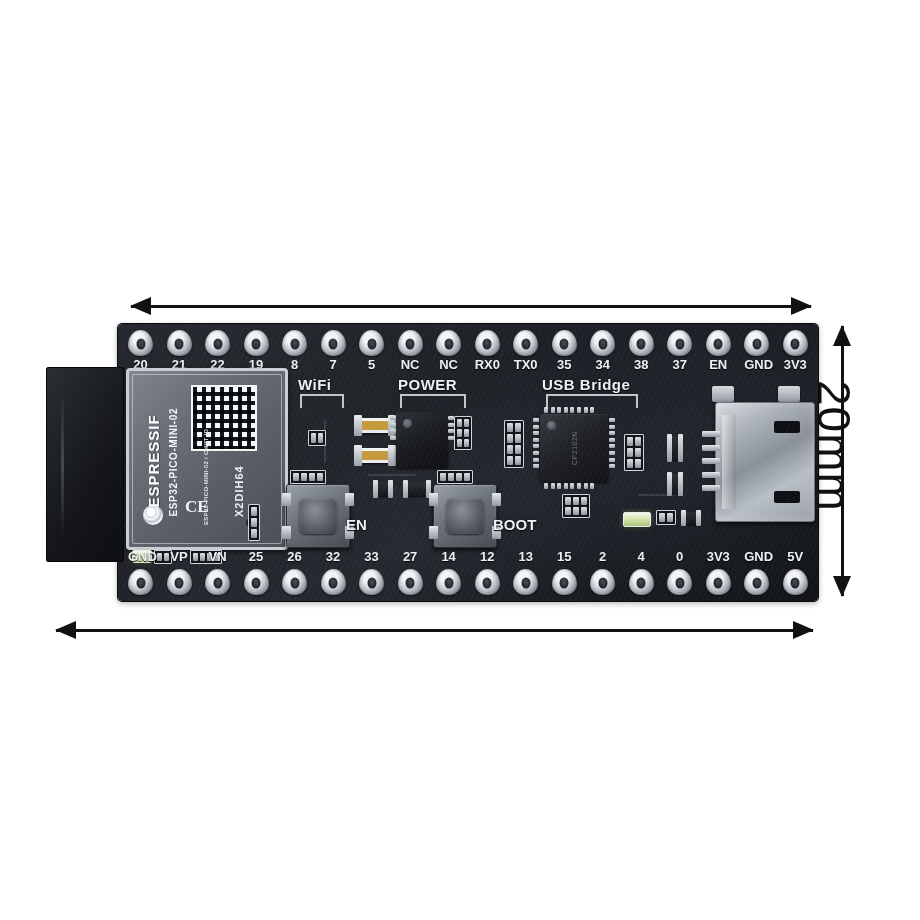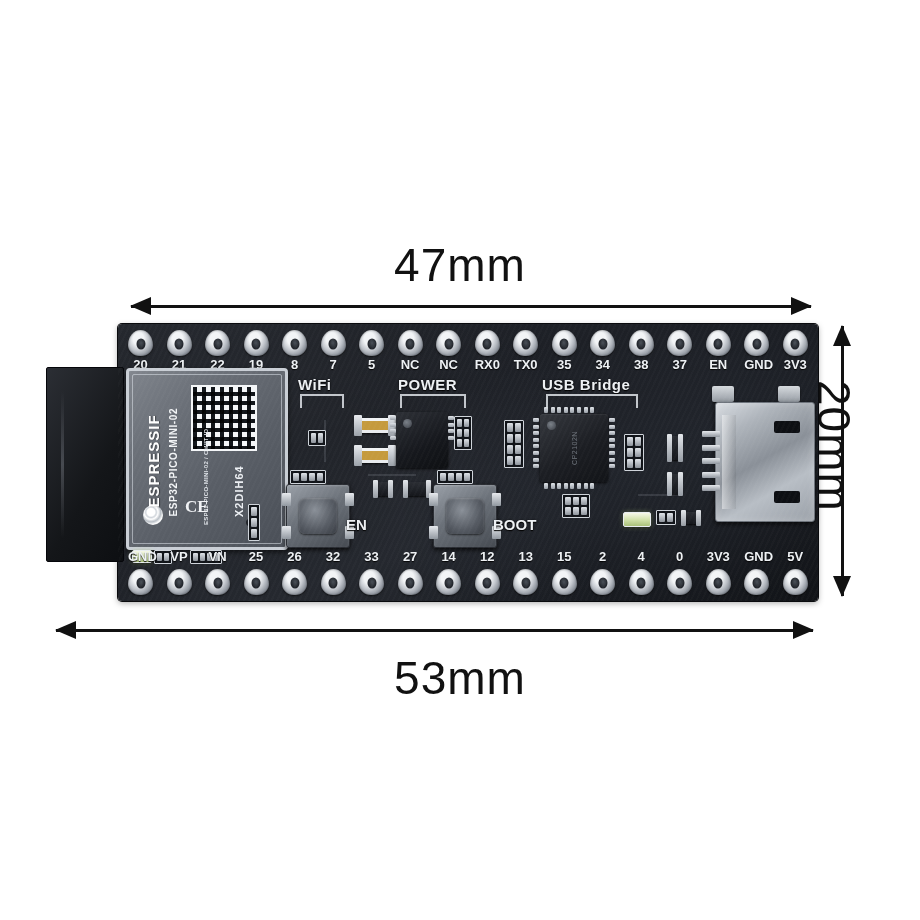--- a/index.html
+++ b/index.html
@@ -180,24 +180,22 @@
     border-radius:2px;box-shadow:0 1px 2px rgba(0,0,0,.6);}
   #usb-tab-tl{left:594px;top:62px;} #usb-tab-tr{left:660px;top:62px;}
 
   .trace{position:absolute;background:rgba(165,172,182,.18);}
 </style>
 </head>
 <body>
 
 <div id="stage">
 
-  <div id="dim-47-label" class="dim-label">47mm</div>
   <div id="dim-47-arrow" class="arrow-h"></div>
 
-  <div id="dim-53-label" class="dim-label">53mm</div>
   <div id="dim-53-arrow" class="arrow-h"></div>
 
   <div id="dim-20-label" class="dim-label">20mm</div>
   <div id="dim-20-arrow" class="arrow-v"></div>
 
   <div id="board">
 
     <div id="antenna-tab"></div>
 
     <div id="pinrow-top" class="pinrow">

